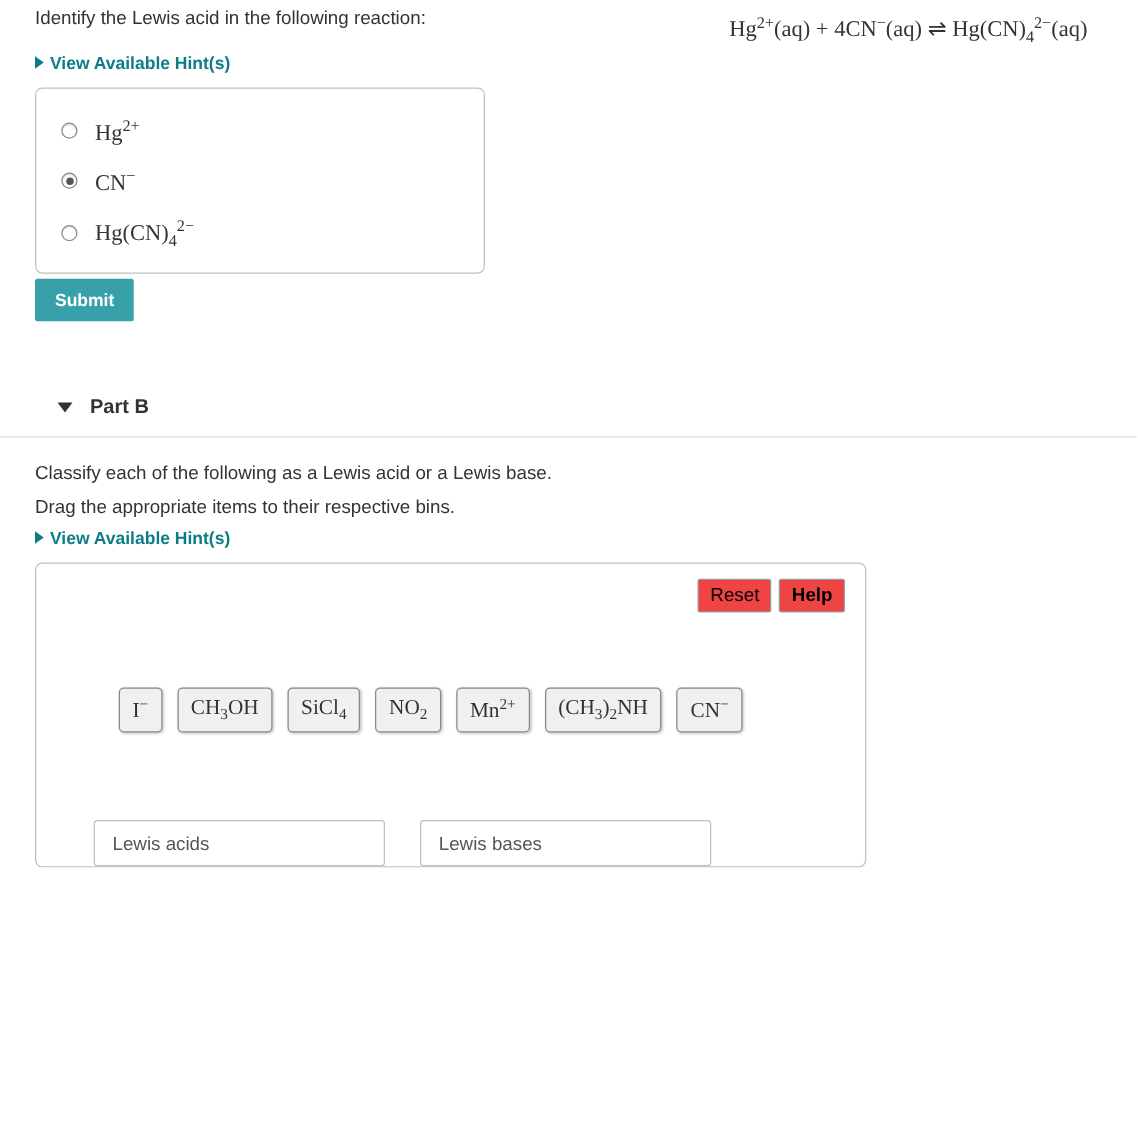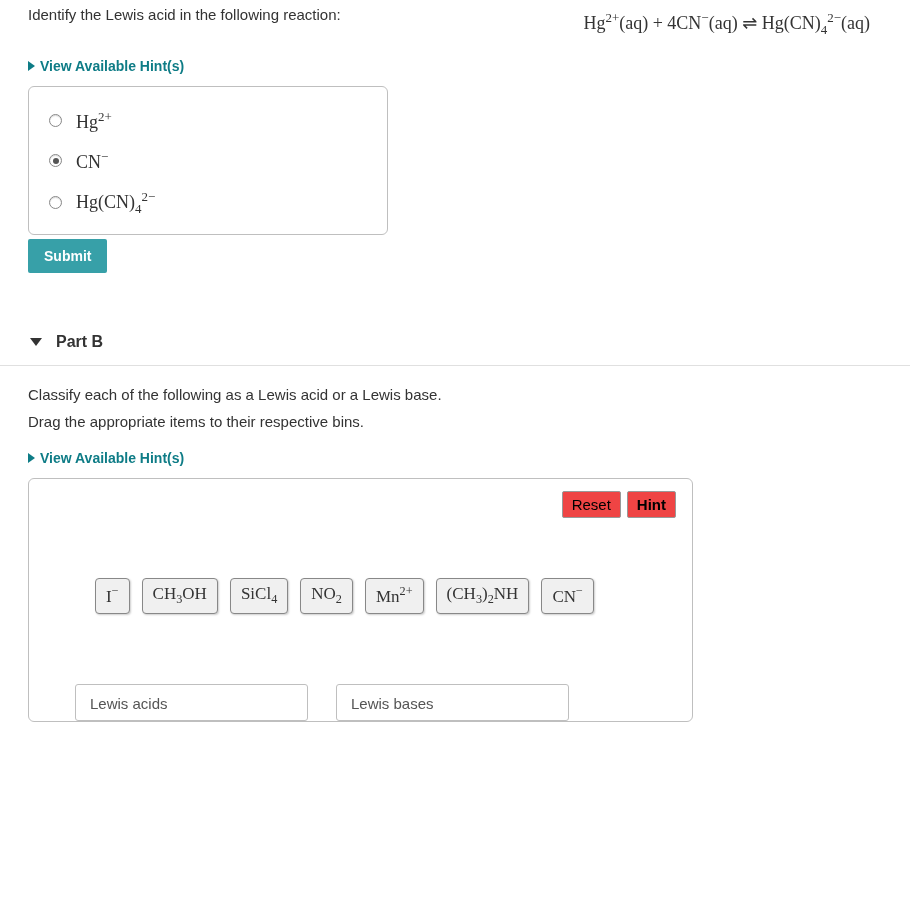--- a/index.html
+++ b/index.html
@@ -26,21 +26,21 @@
   }
   sup, sub { font-size: 0.72em; }
   .hints-link {
     color: #0e7c86;
     font-weight: bold;
     font-size: 14px;
     cursor: pointer;
     display: flex;
     align-items: center;
     gap: 5px;
-    margin: 20px 0 12px 0;
+    margin: 4px 0 12px 0;
   }
   .hints-link .tri {
     width: 0; height: 0;
     border-top: 5px solid transparent;
     border-bottom: 5px solid transparent;
     border-left: 7px solid #0e7c86;
   }
   .options-box {
     border: 1px solid #bfbfbf;
     border-radius: 6px;
@@ -71,21 +71,21 @@
     font-weight: bold;
     font-size: 14px;
     border: none;
     padding: 9px 16px;
     border-radius: 2px;
     cursor: pointer;
   }
   .part-header {
     margin-top: 50px;
     border-bottom: 1px solid #e0e0e0;
-    padding: 10px 0 14px 30px;
+    padding: 10px 0 14px 46px;
     display: flex; align-items: center; gap: 14px;
   }
   .part-header .caret {
     width: 0; height: 0;
     border-left: 6px solid transparent;
     border-right: 6px solid transparent;
     border-top: 8px solid #333;
   }
   .part-header .title { font-weight: bold; font-size: 16px; }
   .instr { margin: 20px 0 10px 0; font-size: 15px; }
@@ -180,21 +180,21 @@
   <div class="instr-bold">Drag the appropriate items to their respective bins.</div>
 
   <div class="hints-link">
     <span class="tri"></span>
     <span>View Available Hint(s)</span>
   </div>
 
   <div class="drag-canvas">
     <div class="canvas-toolbar">
       <button class="tool-btn">Reset</button>
-      <button class="tool-btn help">Hint</button>
+      <button class="tool-btn help">Help</button>
     </div>
 
     <div class="drag-items">
       <div class="drag-item">I<sup>−</sup></div>
       <div class="drag-item">CH<sub>3</sub>OH</div>
       <div class="drag-item">SiCl<sub>4</sub></div>
       <div class="drag-item">NO<sub>2</sub></div>
       <div class="drag-item">Mn<sup>2+</sup></div>
       <div class="drag-item">(CH<sub>3</sub>)<sub>2</sub>NH</div>
       <div class="drag-item">CN<sup>−</sup></div>

